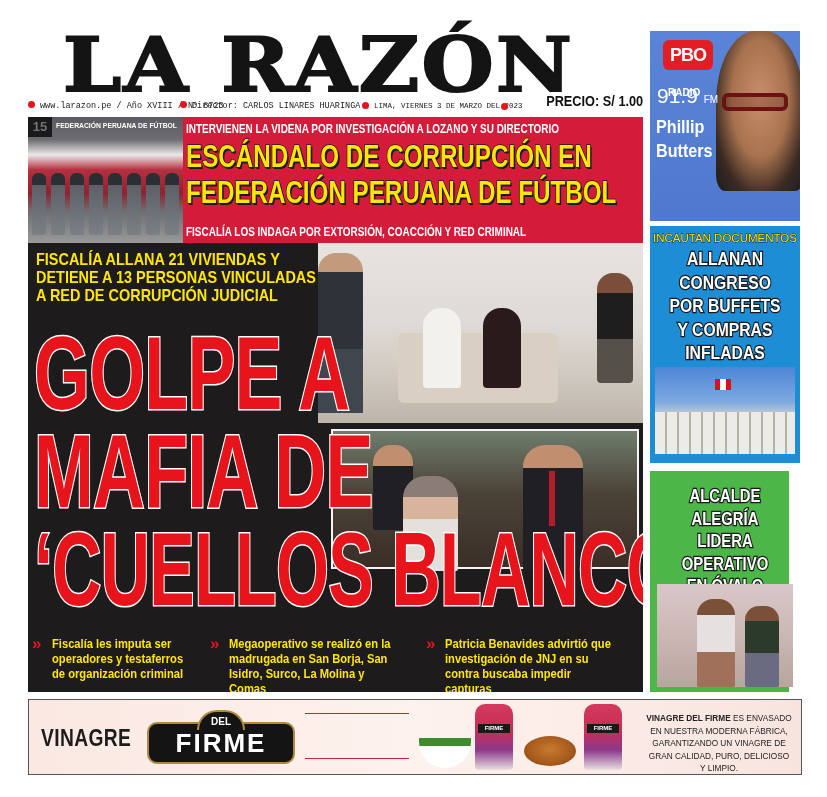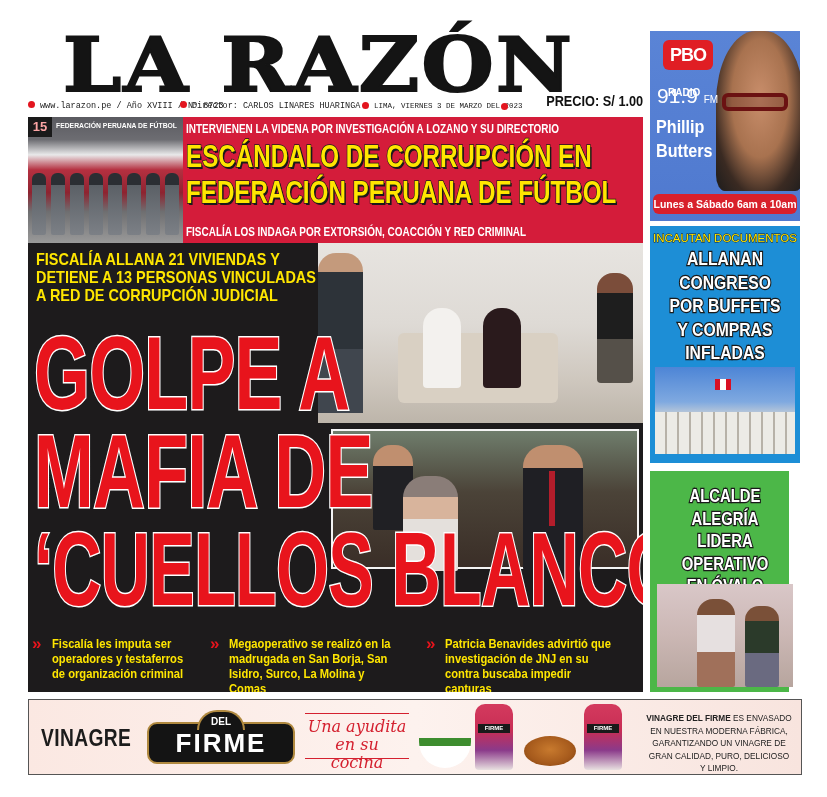--- a/index.html
+++ b/index.html
@@ -23,21 +23,21 @@
   .freq { position: absolute; left: 7px; top: 53px; color: #fff; font-size: 21px; font-weight: 400; }
   .freq small { font-size: 10px; }
   .host { position: absolute; left: 6px; top: 84px; color: #fff; font-weight: 700; font-size: 19px; line-height: 24px; transform: scaleX(0.85); transform-origin: left top; }
   .schedule { position: absolute; left: 3px; top: 163px; width: 144px; height: 20px; background: #d8202b; border-radius: 6px; color: #fff; font-weight: 700; font-size: 10.5px; text-align: center; line-height: 20px; white-space: nowrap; }
 
   
   .redbanner { position: absolute; left: 28px; top: 117px; width: 615px; height: 126px; background: #d41c3a; overflow: hidden; }
   .fpf-photo { position: absolute; left: 0; top: 0; width: 155px; height: 126px; background: linear-gradient(180deg, #5a5a60 0%, #6d6d72 18%, #e9e9ea 30%, #b53040 42%, #8e2330 60%, #6e6e70 75%, #9a9a9a 100%); }
   .fpf-photo .police { position: absolute; bottom: 8px; left: 4px; right: 4px; height: 62px; display: flex; justify-content: space-between; }
   .fpf-photo .police span { width: 14px; height: 62px; background: linear-gradient(180deg, #2b2e33 0%, #2b2e33 20%, #5b6066 20%, #7c8086 100%); border-radius: 6px 6px 2px 2px; }
-  .badge15 { position: absolute; left: 0; top: 0; width: 24px; height: 20px; background: #1a1a1a; color: #fca5a5; font-weight: 700; font-size: 13px; text-align: center; line-height: 20px; }
+  .badge15 { position: absolute; left: 0; top: 0; width: 24px; height: 20px; background: #1a1a1a; color: #737373; font-weight: 700; font-size: 13px; text-align: center; line-height: 20px; }
   .fpf-label { position: absolute; left: 28px; top: 4px; color: #fff; font-size: 8px; font-weight: 700; white-space: nowrap; transform: scaleX(0.85); transform-origin: left top; }
   .rb-kicker { position: absolute; left: 158px; top: 5px; color: #fff; font-weight: 700; font-size: 12px; white-space: nowrap; transform: scaleX(0.83); transform-origin: left top; }
   .rb-head { position: absolute; left: 158px; top: 22px; color: #ffe600; font-weight: 900; font-size: 31px; line-height: 36px; white-space: nowrap; transform: scaleX(0.78); transform-origin: left top; -webkit-text-stroke: 1.5px #1a1a1a; paint-order: stroke fill; text-shadow: 2px 2px 0 #1a1a1a; }
   .rb-sub { position: absolute; left: 158px; top: 108px; color: #fff; font-weight: 700; font-size: 12px; white-space: nowrap; transform: scaleX(0.83); transform-origin: left top; }
 
   
   .main { position: absolute; left: 28px; top: 243px; width: 615px; height: 449px; background: #1d1b1c; overflow: hidden; }
   .photo1 { position: absolute; left: 290px; top: 0; width: 325px; height: 180px; background: linear-gradient(180deg, #e7e4e0 0%, #dedad5 45%, #cfc8bf 75%, #bdb5aa 100%); }
   .photo1 .sofa { position: absolute; left: 80px; top: 90px; width: 160px; height: 70px; background: #d9d0c3; border-radius: 6px; }
   .photo1 .p1 { position: absolute; left: 105px; top: 65px; width: 38px; height: 80px; background: #f3f1ee; border-radius: 18px 18px 4px 4px; }
@@ -125,21 +125,20 @@
 <div class="radio">
   <div class="face"></div>
   <div class="glasses"></div>
   <div class="pbo">PBO</div>
   <div class="radio-lbl">RADIO</div>
   <div class="freq"><span>91.9</span> <small>FM</small></div>
   <div class="host">
     <div>Phillip</div>
     <div>Butters</div>
   </div>
-  <div class="schedule">Lunes a Sábado 6am a 10am</div>
 </div>
 
 <div class="redbanner">
   <div class="fpf-photo">
     <div class="police">
       <span></span>
         <span></span>
         <span></span>
         <span></span>
         <span></span>
@@ -224,24 +223,20 @@
       <div class="r2"></div>
   </div>
 </div>
 
 <div class="ad">
   <div class="ad-vinagre">VINAGRE</div>
   <div class="ad-logo"></div>
   <div class="ad-logo-cap">DEL</div>
   <div class="ad-firme">FIRME</div>
   <div class="ad-slogan-line" style="top:13px;"></div>
-  <div class="ad-slogan">
-    <div>Una ayudita</div>
-    <div>en su cocina</div>
-  </div>
   <div class="ad-slogan-line" style="top:58px;"></div>
   <div class="ad-bowl"></div>
   <div class="ad-pouch p1">
       <div class="pl">FIRME</div>
     </div>
   <div class="ad-chicken"></div>
   <div class="ad-pouch p2">
       <div class="pl">FIRME</div>
     </div>
   <div class="ad-copy"><b>VINAGRE DEL FIRME</b><span> ES ENVASADO EN NUESTRA MODERNA FÁBRICA, GARANTIZANDO UN VINAGRE DE GRAN CALIDAD, PURO, DELICIOSO Y LIMPIO.</span></div>

